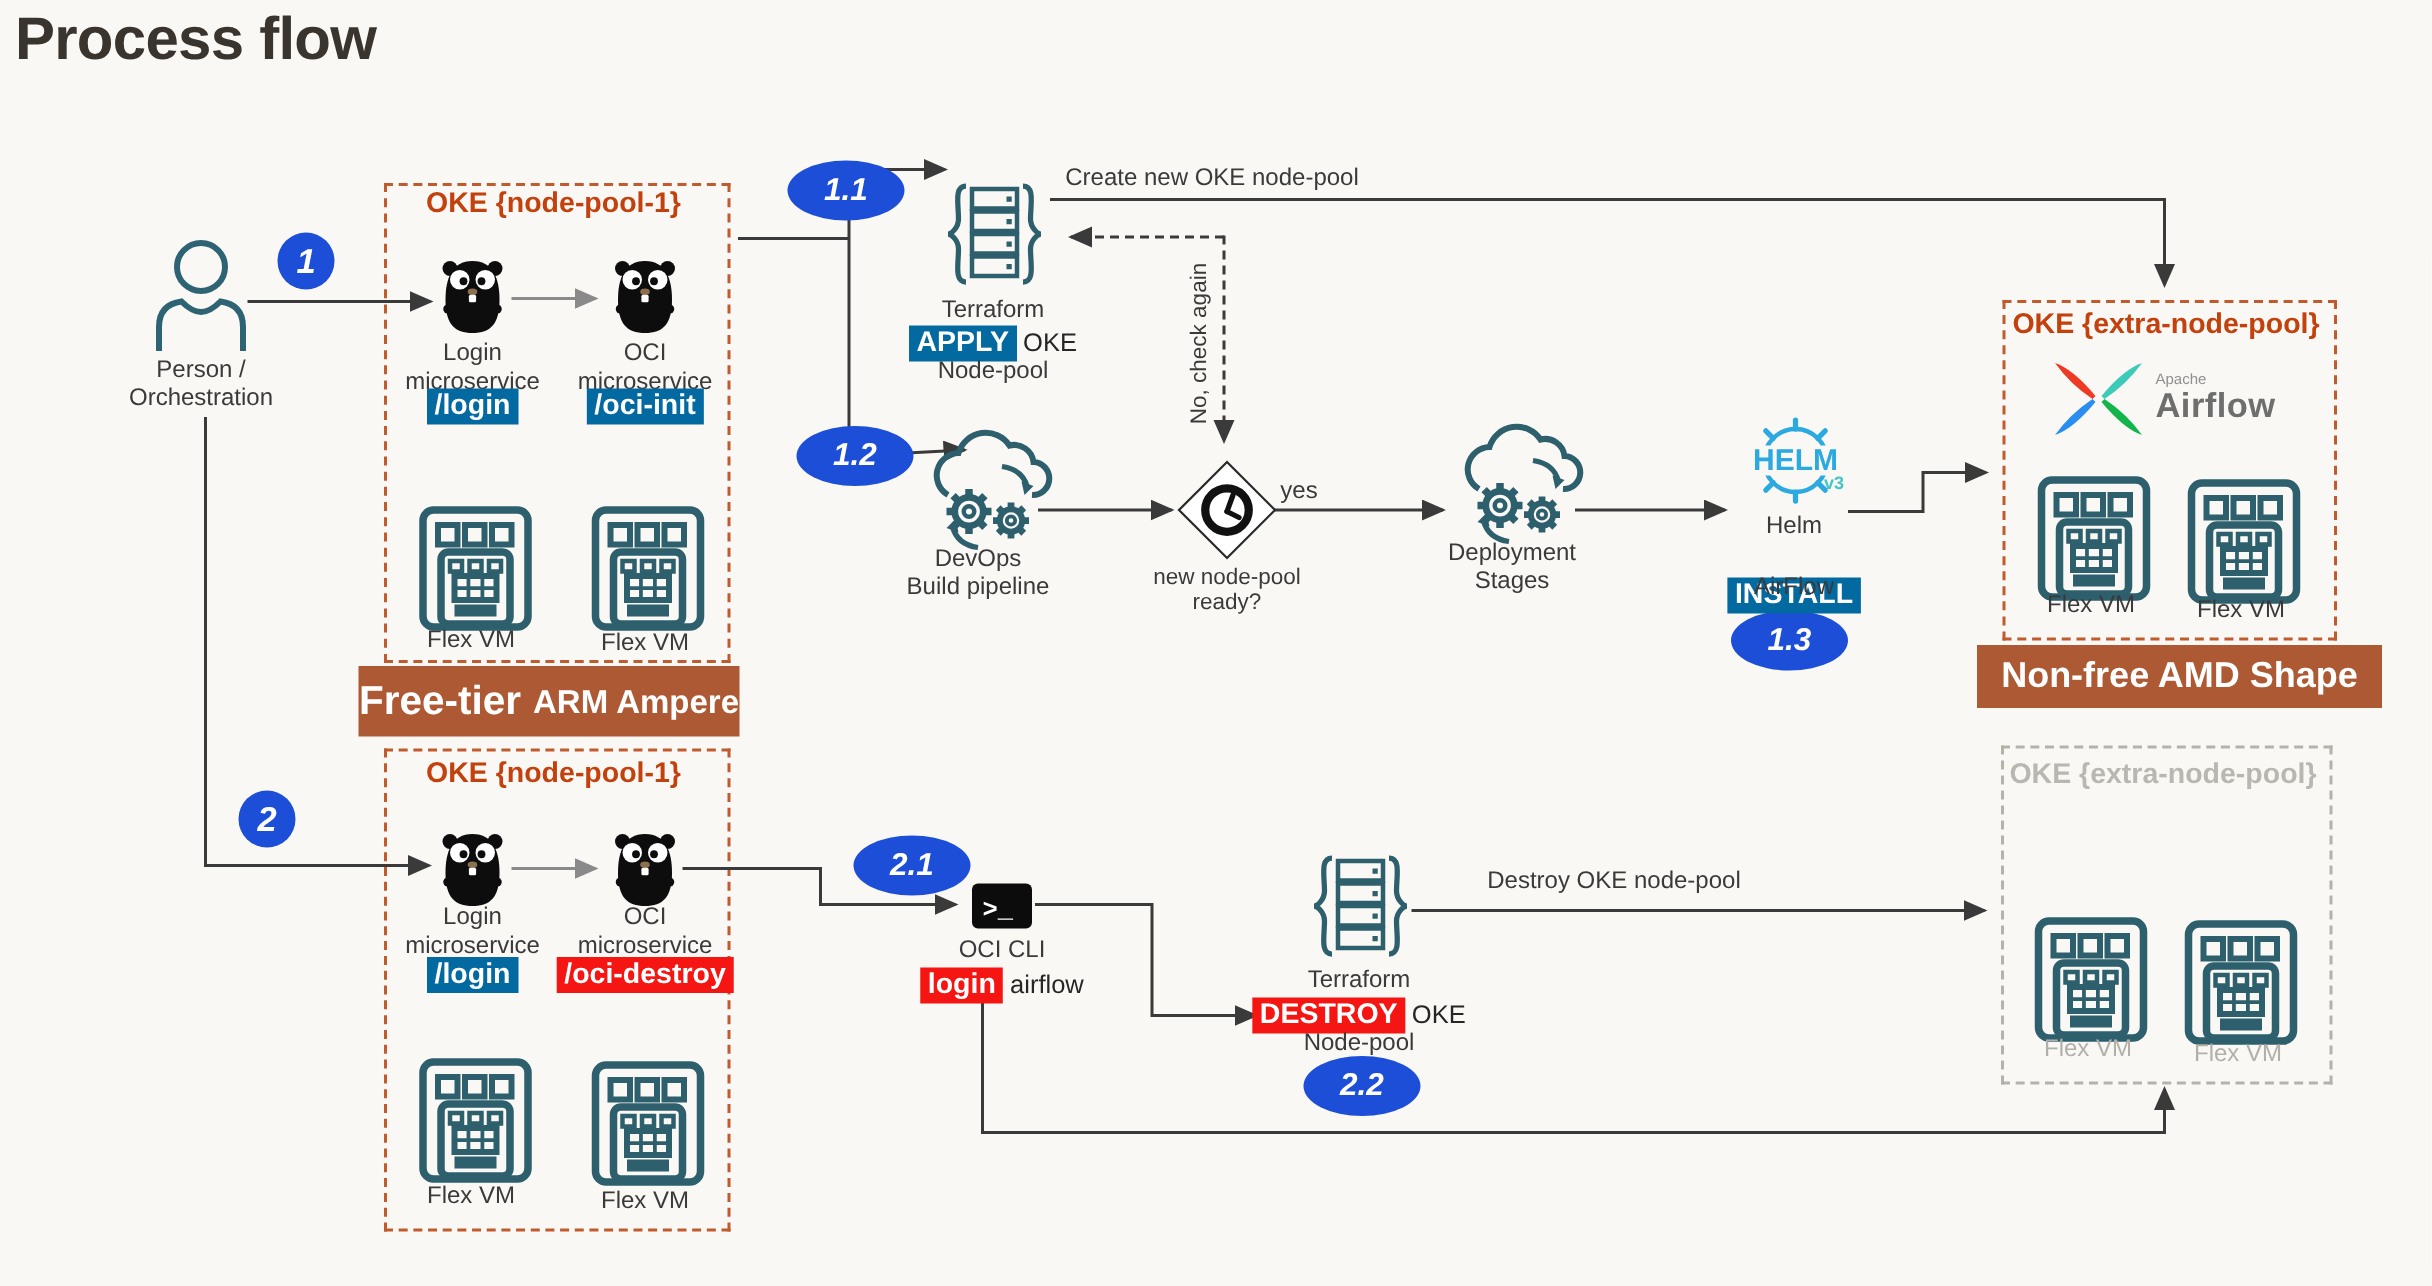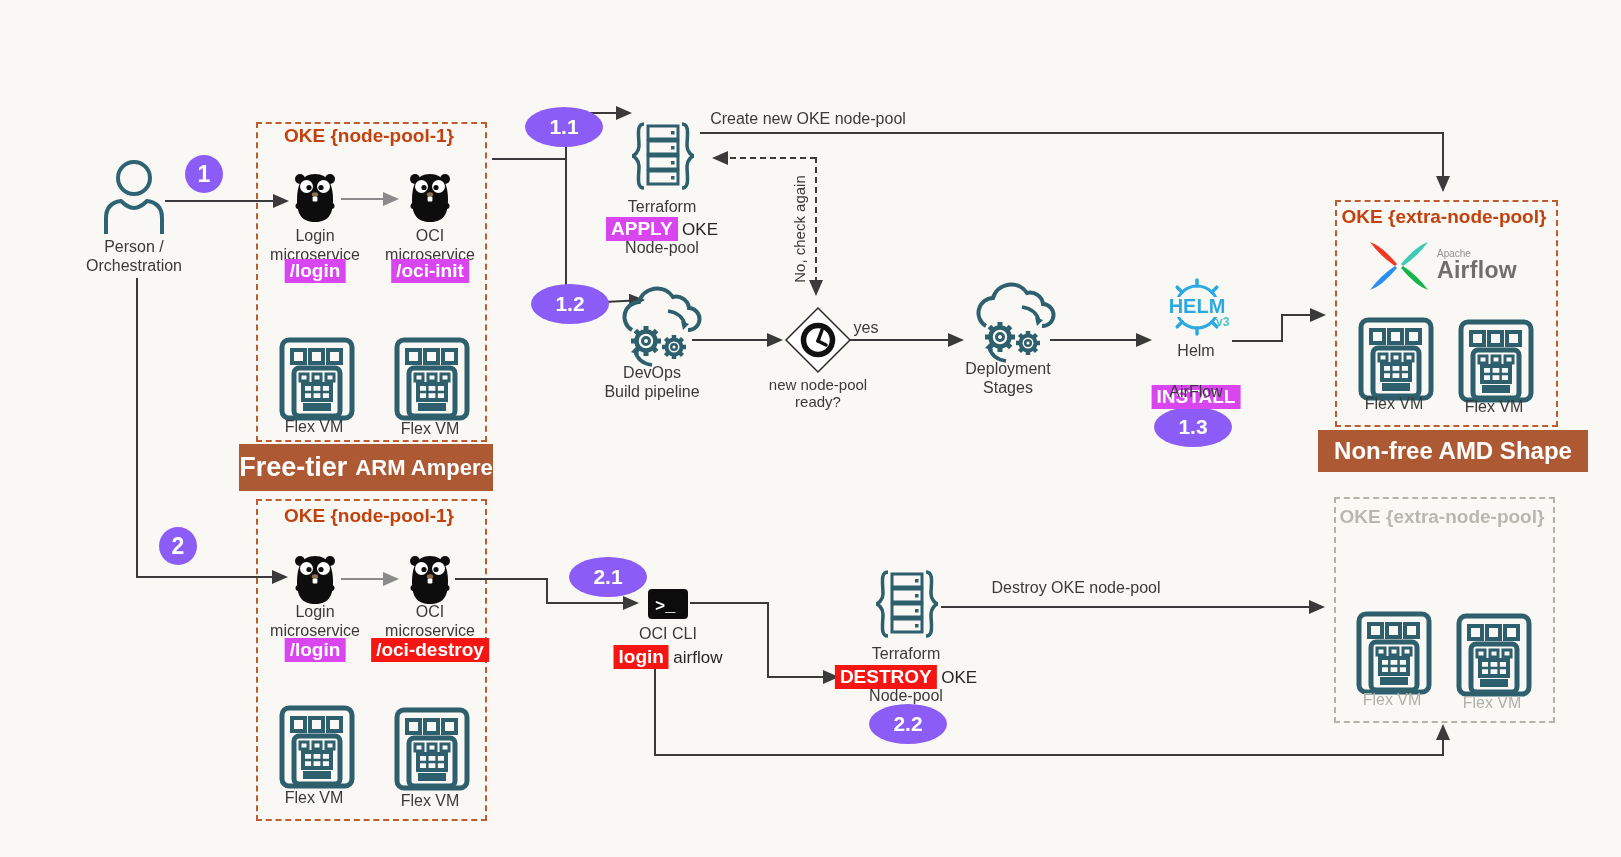--- a/index.html
+++ b/index.html
@@ -18,25 +18,25 @@
   .banner .small{font-size:22px;margin-left:8px;}
   .banner.amd{font-size:24px;}
 
   .lbl{position:absolute;transform:translateX(-50%);text-align:center;white-space:pre-line;font-size:16px;line-height:1.16;color:#3a3a3a;}
   .lbl.small{font-size:15px;}
   .lbl.gray{color:#b0b0a8;}
   .lbl.edge{white-space:nowrap;}
   .lbl.rot{transform:translate(-50%,-50%) rotate(-90deg);white-space:nowrap;}
 
   .badge{display:inline-block;font-weight:700;color:#fff;font-size:19px;line-height:1.15;padding:1px 5px;}
-  .badge.green{background:#d946ef;text-align:center;}
+  .badge.green{background:#0369a1;text-align:center;}
   .badge.red{background:#f51613;}
   .after-badge{font-size:17px;color:#262626;}
 
-  .step{position:absolute;background:#8b5cf6;color:#fff;font-weight:700;display:flex;align-items:center;justify-content:center;border-radius:50%;}
+  .step{position:absolute;background:#1d4ed8;color:#fff;font-weight:700;display:flex;align-items:center;justify-content:center;border-radius:50%;font-style:italic;}
   .step.circle{width:38px;height:38px;font-size:23px;}
   .step.oval{width:78px;height:40px;border-radius:50%;font-size:21px;}
 
   .apache-lbl{position:absolute;font-size:10px;color:#8f8f8f;}
   .airflow-lbl{position:absolute;font-size:23px;font-weight:600;color:#6e6e6e;letter-spacing:0.3px;}
 
   svg#wires{position:absolute;left:0;top:0;z-index:2;}
   .layer-text{position:absolute;left:0;top:0;width:100%;height:100%;z-index:3;pointer-events:none;}
   .layer-boxes{position:absolute;left:0;top:0;width:100%;height:100%;z-index:1;}
 </style>
@@ -216,20 +216,21 @@
       <circle cx="31" cy="28" r="2" fill="#faf8f5"></circle>
     </g>
 
     <g>
       <rect x="648" y="589" width="40" height="30" rx="4" fill="#0c0c0c"></rect>
       <text x="655" y="611" font-family="Liberation Mono,monospace" font-weight="bold" font-size="17" fill="#ffffff">&gt;_</text>
     </g>
   </svg>
 
   <div class="layer-text">
+    <div class="pagetitle">Process flow</div>
 
     <div class="step circle" style="left:185px;top:155px;">1</div>
     <div class="step circle" style="left:159px;top:527px;">2</div>
     <div class="step oval" style="left:525px;top:107px;">1.1</div>
     <div class="step oval" style="left:531px;top:284px;">1.2</div>
     <div class="step oval" style="left:1154px;top:407px;">1.3</div>
     <div class="step oval" style="left:569px;top:557px;">2.1</div>
     <div class="step oval" style="left:869px;top:704px;">2.2</div>
 
     <div class="lbl" style="left:134px;top:238px;">Person /

